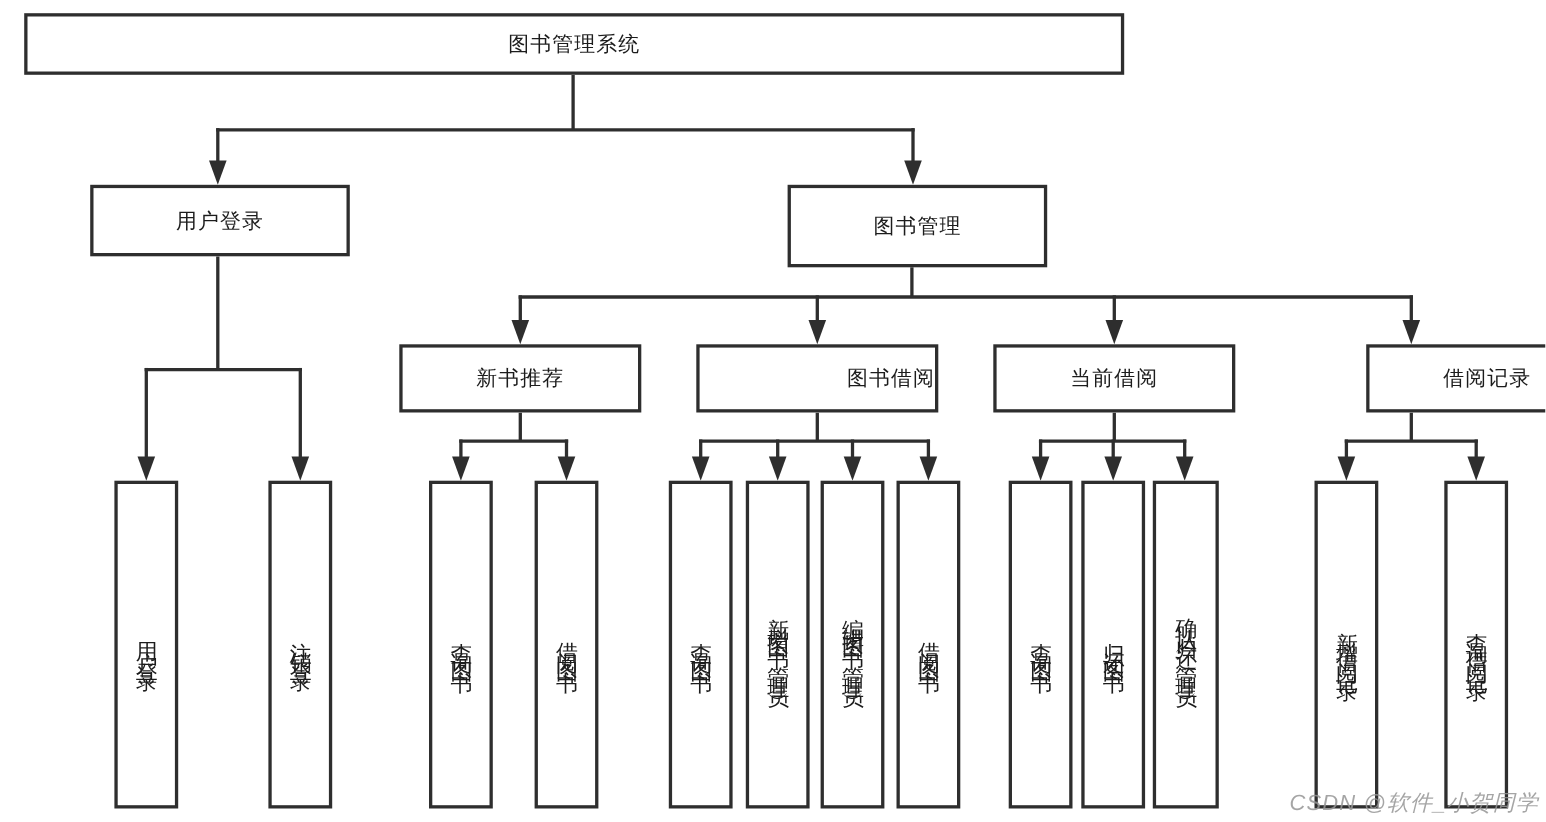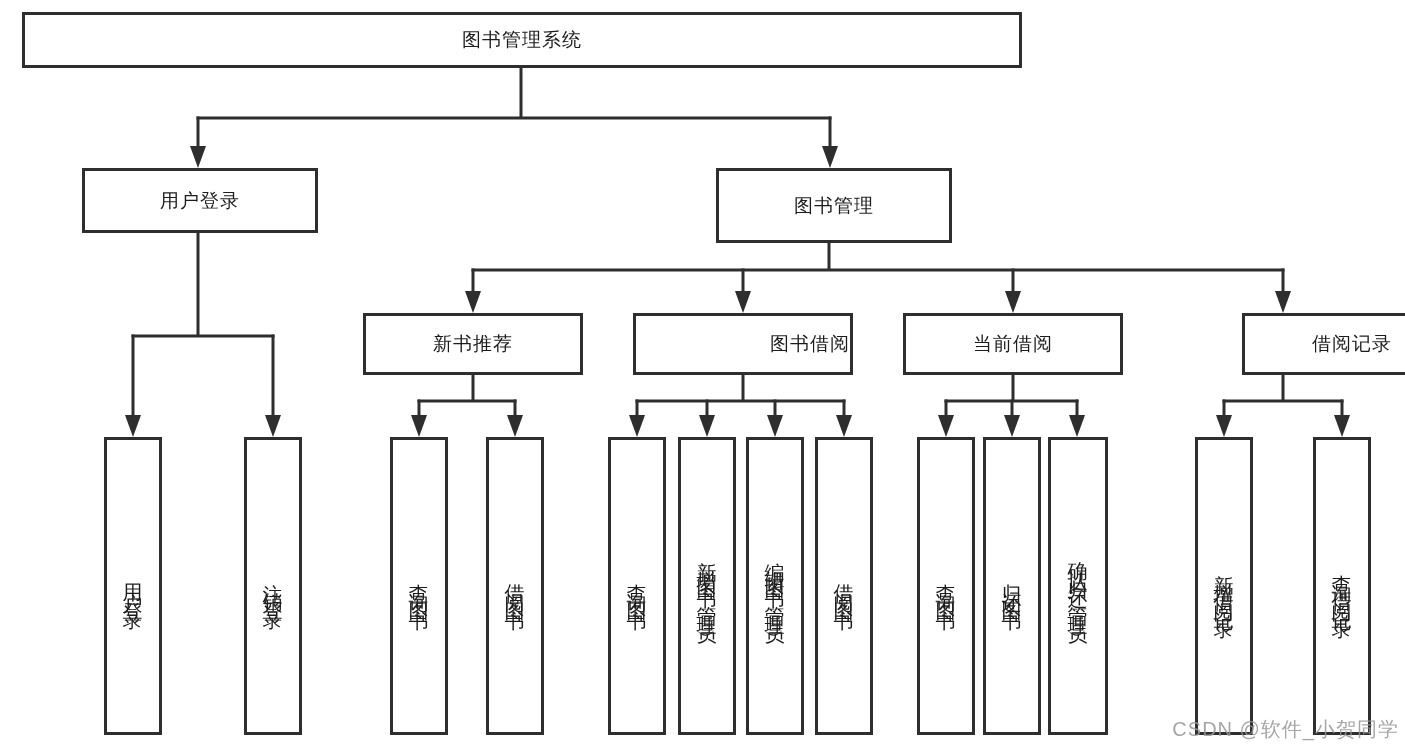--- a/index.html
+++ b/index.html
@@ -52,20 +52,21 @@
   .v12 { left: 1195px; } .v13 { left: 1313px; }
   .watermark {
     position: absolute;
     top: 716px;
     right: 6px;
     font-size: 20px;
     color: var(--watermark, #969696);
     opacity: 0.85;
     z-index: 5;
     letter-spacing: 1px;
+    font-style: italic;
   }
 </style>
 </head>
 <body style="--line: #2e2e2e; --text: #1c1c1c; --watermark: #969696;">
 
 <div class="stage">
 
   <svg class="connectors" width="1405" height="747" viewBox="0 0 1405 747" aria-hidden="true">
     <g>
       <line x1="521" y1="68" x2="521" y2="118"></line>

